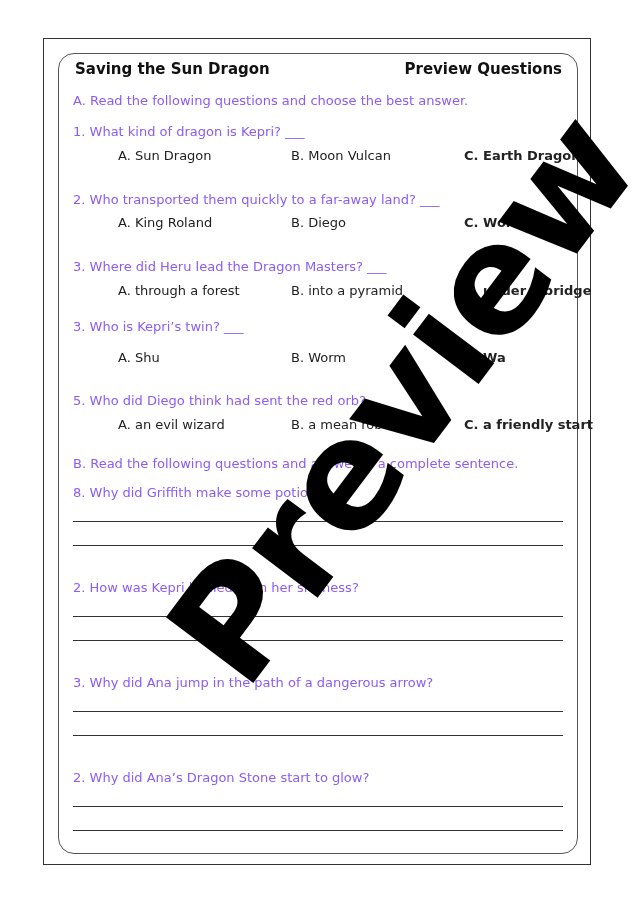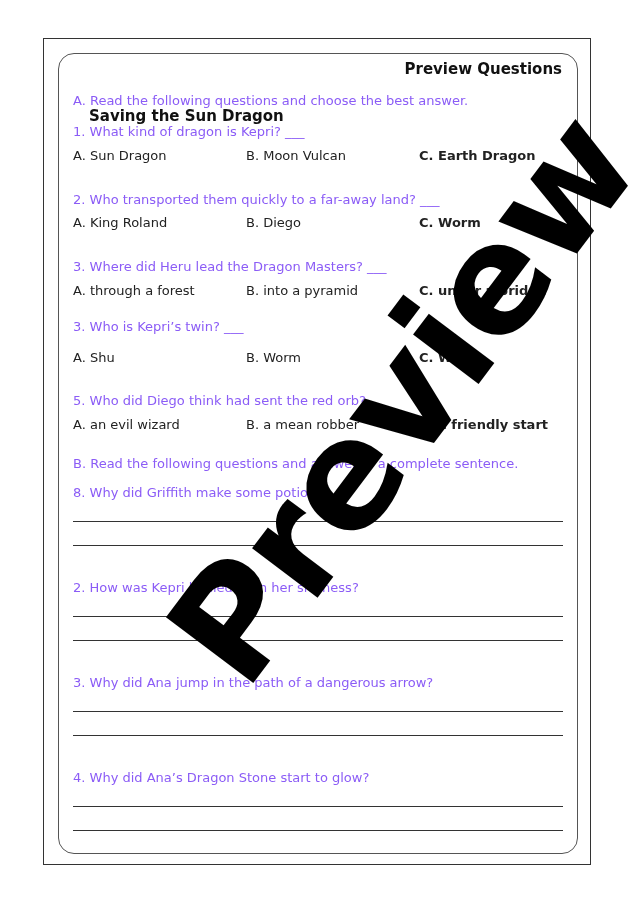--- a/index.html
+++ b/index.html
@@ -11,26 +11,26 @@
     position: absolute; left: 43px; top: 38px; width: 548px; height: 827px;
     border: 1.5px solid #333; box-sizing: border-box;
   }
   .card {
     position: absolute; left: 58px; top: 53px; width: 520px; height: 801px;
     border: 1.5px solid #555; border-radius: 16px; box-sizing: border-box;
   }
   .title {
     position: absolute; top: 60px; font-weight: bold; font-size: 15px; color: #111;
   }
-  .t-left { left: 89px; margin-top: 47px; }
+  .t-left { left: 75px; }
   .t-right { right: 76px; }
   .line-text {
     position: absolute; left: 73px; font-size: 13px; color: #8b5cf6; white-space: nowrap;
   }
-  .opt { position: absolute; font-size: 13px; color: #222; white-space: nowrap; }
+  .opt { position: absolute; font-size: 13px; color: #222; white-space: nowrap; margin-left: 45px; }
   .c1 { left: 73px; } .c2 { left: 246px; } .c3 { left: 419px; font-weight: bold; }
   .rule {
     position: absolute; left: 73px; width: 490px; height: 0; border-top: 1px solid #333;
   }
   .watermark {
     position: absolute; left: 160px; top: 455px; font-size: 150px; font-weight: bold;
     color: #000; transform: rotate(-53deg); transform-origin: center center;
     font-family: "DejaVu Sans", sans-serif; letter-spacing: -2px; line-height: 1;
     width: 520px; text-align: center; margin-left: -60px; margin-top: -75px;
     pointer-events: none;
@@ -79,17 +79,17 @@
 <div class="rule" style="top:545px"></div>
 
 <div class="line-text" style="top:580px">2. How was Kepri healed from her sickness?</div>
 <div class="rule" style="top:616px"></div>
 <div class="rule" style="top:640px"></div>
 
 <div class="line-text" style="top:675px">3. Why did Ana jump in the path of a dangerous arrow?</div>
 <div class="rule" style="top:711px"></div>
 <div class="rule" style="top:735px"></div>
 
-<div class="line-text" style="top:770px">4. Why did Ana’s Dragon Stone start to glow?</div>
+<div class="line-text" style="top:770px">2. Why did Ana’s Dragon Stone start to glow?</div>
 <div class="rule" style="top:806px"></div>
 <div class="rule" style="top:830px"></div>
 
 <div class="watermark">Preview</div>
 
 </body></html>

